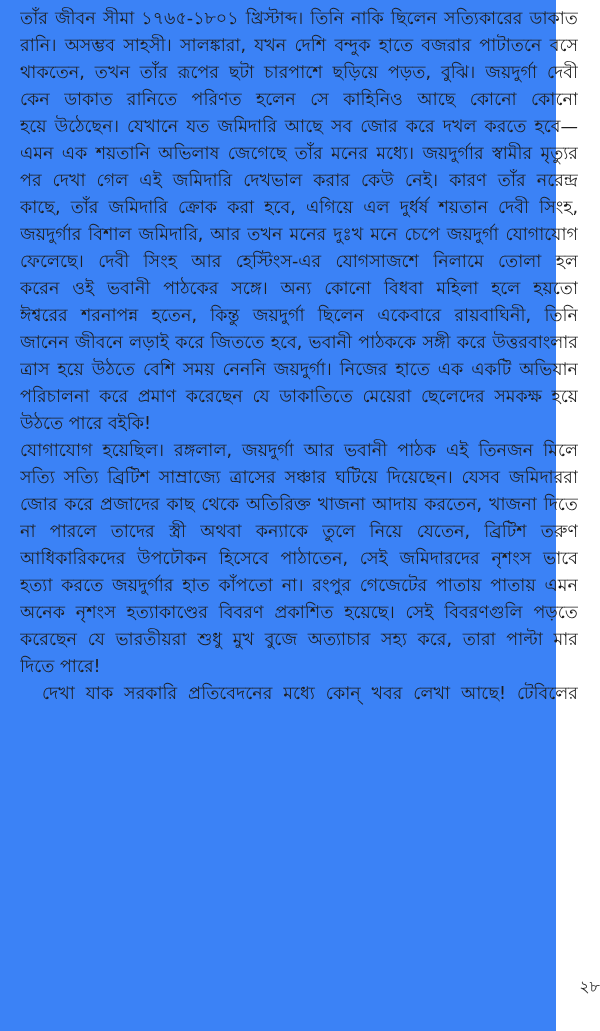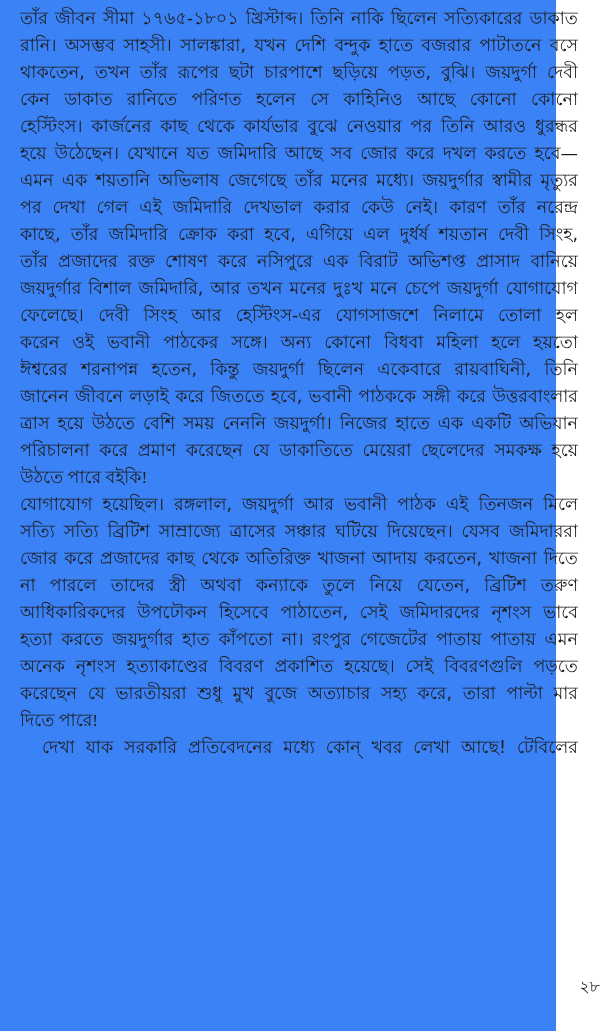--- a/index.html
+++ b/index.html
@@ -35,21 +35,20 @@
       line-height: 27px;
       font-size: 17.5px;
       white-space: nowrap;
       text-align: justify;
       text-align-last: justify;
       overflow: hidden;
       letter-spacing: 0;
     }
     .line.last {
       text-align-last: left;
-      font-family: Liberation Serif, serif;
     }
     .line.indent {
       padding-left: 22px;
     }
     .page-number {
       position: absolute;
       left: 0;
       width: 600px;
       top: 974px;
       text-align: right;
@@ -61,26 +60,24 @@
 <body>
 
 <div class="page">
   <div class="text-block">
 
     <div>
       <span class="line">তাঁর জীবন সীমা ১৭৬৫-১৮০১ খ্রিস্টাব্দ। তিনি নাকি ছিলেন সত্যিকারের ডাকাত</span>
       <span class="line">রানি। অসম্ভব সাহসী। সালঙ্কারা, যখন দেশি বন্দুক হাতে বজরার পাটাতনে বসে</span>
       <span class="line">থাকতেন, তখন তাঁর রূপের ছটা চারপাশে ছড়িয়ে পড়ত, বুঝি। জয়দুর্গা দেবী</span>
       <span class="line">কেন ডাকাত রানিতে পরিণত হলেন সে কাহিনিও আছে কোনো কোনো</span>
-      <span class="line">হেস্টিংস। কার্জনের কাছ থেকে কার্যভার বুঝে নেওয়ার পর তিনি আরও ধুরন্ধর</span>
       <span class="line">হয়ে উঠেছেন। যেখানে যত জমিদারি আছে সব জোর করে দখল করতে হবে—</span>
       <span class="line">এমন এক শয়তানি অভিলাষ জেগেছে তাঁর মনের মধ্যে। জয়দুর্গার স্বামীর মৃত্যুর</span>
       <span class="line">পর দেখা গেল এই জমিদারি দেখভাল করার কেউ নেই। কারণ তাঁর নরেন্দ্র</span>
       <span class="line">কাছে, তাঁর জমিদারি ক্রোক করা হবে, এগিয়ে এল দুর্ধর্ষ শয়তান দেবী সিংহ,</span>
-      <span class="line">তাঁর প্রজাদের রক্ত শোষণ করে নসিপুরে এক বিরাট অভিশপ্ত প্রাসাদ বানিয়ে</span>
       <span class="line">জয়দুর্গার বিশাল জমিদারি, আর তখন মনের দুঃখ মনে চেপে জয়দুর্গা যোগাযোগ</span>
       <span class="line">ফেলেছে। দেবী সিংহ আর হেস্টিংস-এর যোগসাজশে নিলামে তোলা হল</span>
       <span class="line">করেন ওই ভবানী পাঠকের সঙ্গে। অন্য কোনো বিধবা মহিলা হলে হয়তো</span>
       <span class="line">ঈশ্বরের শরনাপন্ন হতেন, কিন্তু জয়দুর্গা ছিলেন একেবারে রায়বাঘিনী, তিনি</span>
       <span class="line">জানেন জীবনে লড়াই করে জিততে হবে, ভবানী পাঠককে সঙ্গী করে উত্তরবাংলার</span>
       <span class="line">ত্রাস হয়ে উঠতে বেশি সময় নেননি জয়দুর্গা। নিজের হাতে এক একটি অভিযান</span>
       <span class="line">পরিচালনা করে প্রমাণ করেছেন যে ডাকাতিতে মেয়েরা ছেলেদের সমকক্ষ হয়ে</span>
       <span class="line last">উঠতে পারে বইকি!</span>
     </div>
 

